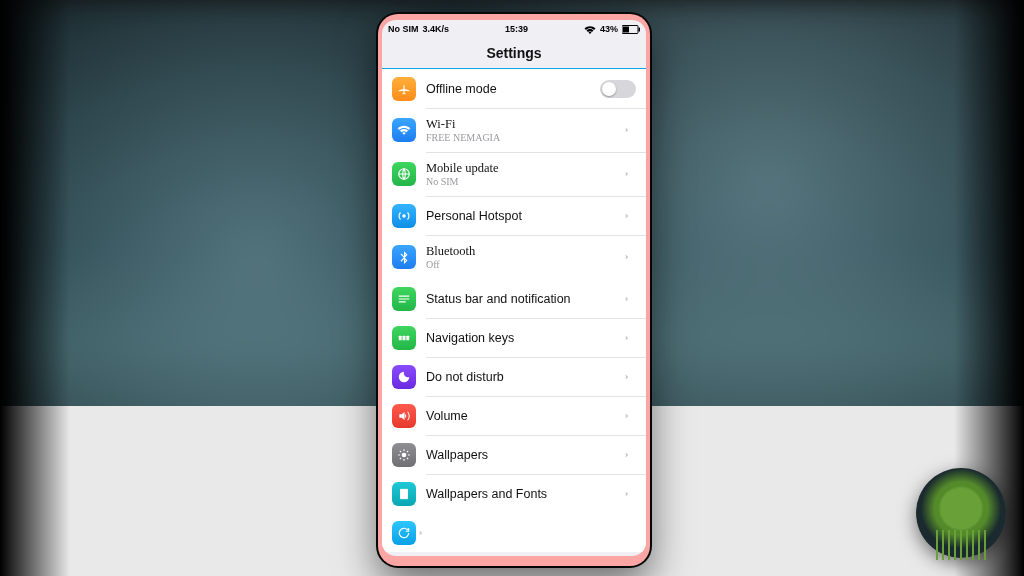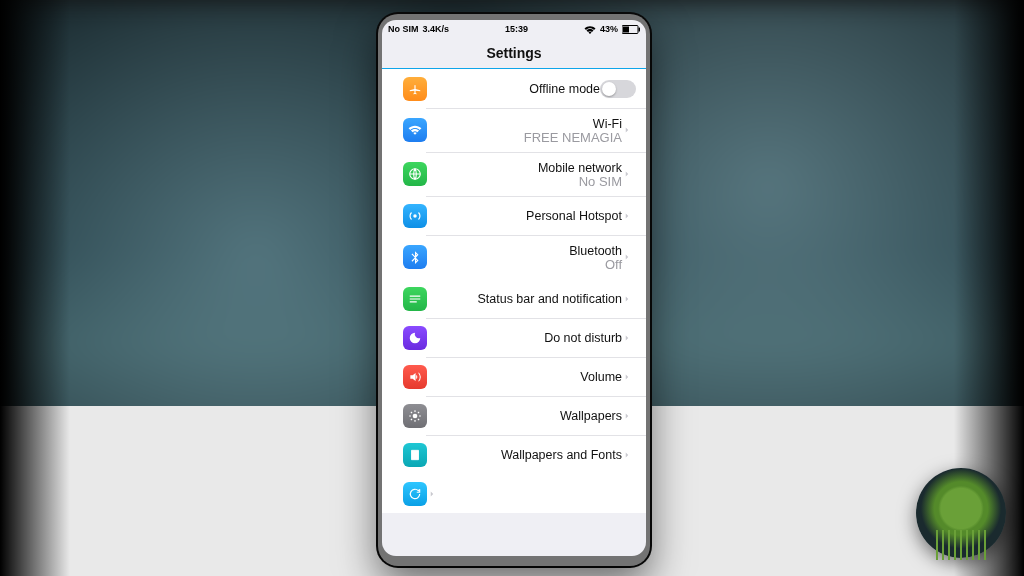--- a/index.html
+++ b/index.html
@@ -13,42 +13,42 @@
   .bg-bottom{position:absolute;left:0;right:0;bottom:0;height:170px;background:#e9e9e9;}
   .edge-l,.edge-r{position:absolute;top:0;bottom:0;width:70px;background:linear-gradient(90deg,#000,rgba(0,0,0,0));}
   .edge-r{right:0;transform:scaleX(-1);}
   .logo{position:absolute;right:18px;bottom:18px;width:90px;height:90px;border-radius:50%;
     background:radial-gradient(circle at 50% 45%,#6aa038 0 30%,#548a2a 34% 40%,#1a2a2e 60%);
     box-shadow:0 6px 18px rgba(0,0,0,.5);}
   .logo:after{content:"";position:absolute;left:20px;bottom:-2px;width:50px;height:30px;
     background:repeating-linear-gradient(90deg,#6aa038 0 2px,transparent 2px 6px);filter:blur(.5px);}
 
   
-  .phone{position:absolute;left:378px;top:14px;width:272px;height:552px;background:#737373;border-radius:20px;
-    box-shadow:0 18px 40px rgba(0,0,0,.55),0 0 0 2px #0a0a0a;text-align:right;}
+  .phone{position:absolute;left:378px;top:14px;width:272px;height:552px;background:#fca5a5;border-radius:20px;
+    box-shadow:0 18px 40px rgba(0,0,0,.55),0 0 0 2px #0a0a0a;}
   .screen{position:absolute;left:4px;right:4px;top:6px;bottom:10px;background:#efeff4;border-radius:14px;overflow:hidden;}
 
   .statusbar{height:18px;display:flex;align-items:center;justify-content:space-between;
     padding:0 6px;font-size:9px;font-weight:600;color:#000;}
   .sb-left,.sb-right{display:flex;align-items:center;gap:4px;}
   .sb-right svg{display:block;}
   .header{height:30px;display:flex;align-items:center;justify-content:center;font-size:14px;font-weight:600;
     border-bottom:1px solid #0ea5e9;color:#111;}
 
   .list{overflow:hidden;}
   .group{background:#fff;margin-top:0;}
   .group:first-child{margin-top:0;}
-  .row{display:flex;align-items:center;height:39px;padding:0 10px 0 21px;position:relative;}
-  .row.tall{height:44px;}
+  .row{display:flex;align-items:center;height:39px;padding:0 10px 0 10px;position:relative;}
+  .row.tall{height:44px;font-family:Liberation Serif, serif;}
   .row + .row:before{content:"";position:absolute;left:44px;right:0;top:0;height:1px;background:#e2e2e6;}
   .icon{width:24px;height:24px;border-radius:6px;display:flex;align-items:center;justify-content:center;flex:0 0 24px;}
   .icon svg{width:14px;height:14px;}
   .labels{flex:1;margin-left:10px;min-width:0;}
   .title{font-size:12.5px;color:#111;line-height:14px;}
-  .sub{font-size:13px;color:#9a9aa0;line-height:11px;margin-top:1px;}
+  .sub{font-size:10px;color:#9a9aa0;line-height:11px;margin-top:1px;}
   .chev{color:#c9c9cf;flex:0 0 14px;}
   .chev svg{width:10px;height:10px;display:block;}
   .toggle{width:36px;height:18px;border-radius:10px;background:#d7d7db;position:relative;flex:0 0 36px;}
   .toggle:after{content:"";position:absolute;left:2px;top:2px;width:14px;height:14px;border-radius:50%;background:#fff;box-shadow:0 1px 2px rgba(0,0,0,.3);}
 
   
   .bg-orange{background:linear-gradient(#ffae3b,#ff8c1a);}
   .bg-blue{background:linear-gradient(#3aa6ff,#1e7df0);}
   .bg-green{background:linear-gradient(#3dd65e,#23b648);}
   .bg-blue2{background:linear-gradient(#34b4ff,#0e8fe6);}
@@ -123,21 +123,21 @@
                 </svg>
               </div>
             </div>
             <div class="row tall">
               <div class="icon bg-green">
                 <svg>
                   <use href="#globe-icon"></use>
                 </svg>
               </div>
               <div class="labels">
-                <div class="title">Mobile network</div>
+                <div class="title">Mobile update</div>
                 <div class="sub">No SIM</div>
               </div>
               <div class="chev">
                 <svg>
                   <use href="#chevron-right"></use>
                 </svg>
               </div>
             </div>
             <div class="row">
               <div class="icon bg-blue2">
@@ -173,20 +173,35 @@
           </div>
           <div class="group">
             <div class="row">
               <div class="icon bg-green">
                 <svg>
                   <use href="#statusbar-icon"></use>
                 </svg>
               </div>
               <div class="labels">
                 <div class="title">Status bar and notification</div>
+              </div>
+              <div class="chev">
+                <svg>
+                  <use href="#chevron-right"></use>
+                </svg>
+              </div>
+            </div>
+            <div class="row">
+              <div class="icon bg-green">
+                <svg>
+                  <use href="#navkeys-icon"></use>
+                </svg>
+              </div>
+              <div class="labels">
+                <div class="title">Navigation keys</div>
               </div>
               <div class="chev">
                 <svg>
                   <use href="#chevron-right"></use>
                 </svg>
               </div>
             </div>
             <div class="row">
               <div class="icon bg-purple">
                 <svg>

